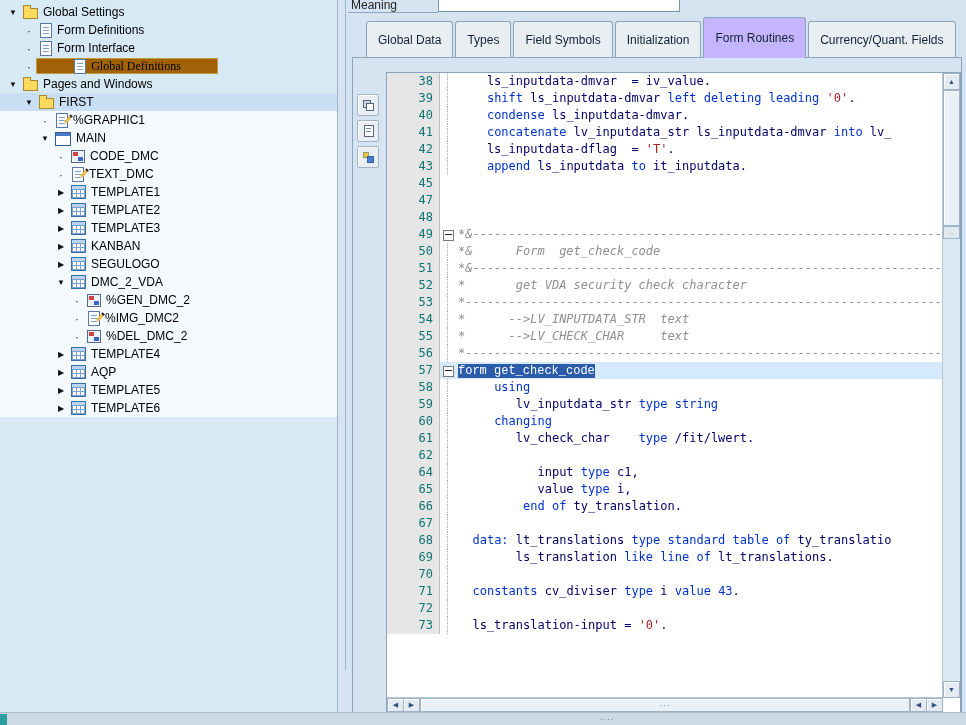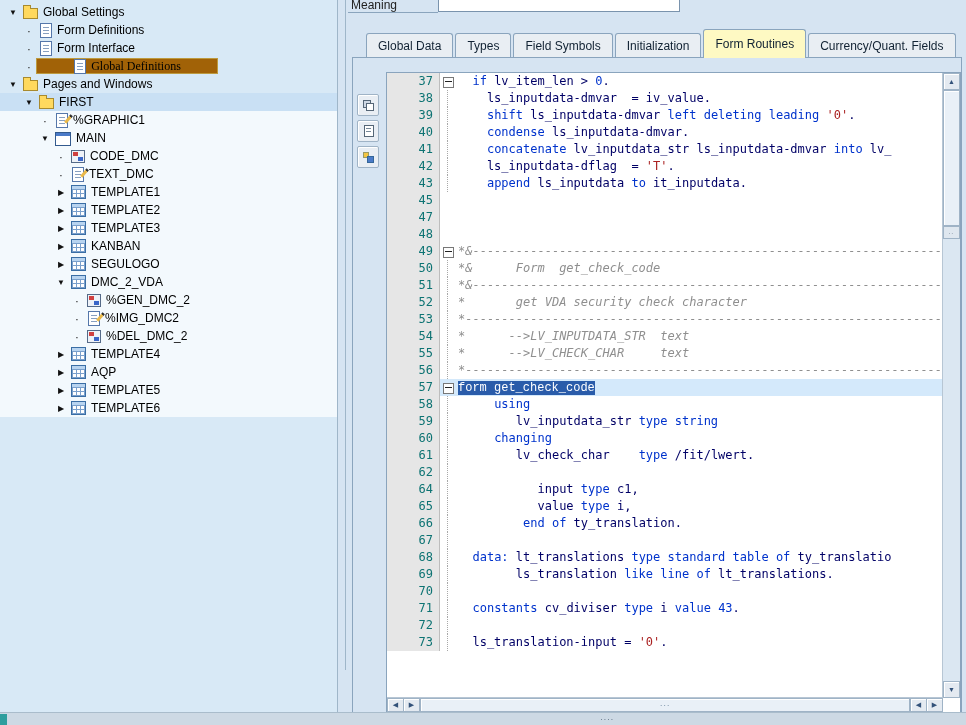--- a/index.html
+++ b/index.html
@@ -43,23 +43,23 @@
     background-size:4px 4px;background-position:0 3px;}
   .ic-table::before{content:'';position:absolute;left:0;right:0;top:0;height:3px;background:#b8d4f0;border-bottom:1px solid #7aa0cc;}
 
   
   #right-panel{position:absolute;left:345px;top:0;width:621px;height:670px;background:#d6e4f2;border-left:1px solid #9fb6c9;}
   #meaning-label{position:absolute;left:5px;top:-2px;font-size:12px;color:#222;}
   #meaning-underline{position:absolute;left:2px;top:12px;width:90px;border-bottom:1px solid #8aa4bd;}
   #meaning-input{position:absolute;left:92px;top:-8px;width:234px;height:18px;border:1px solid #7a93ad;background:#fff;font-size:12px;font-family:"Liberation Sans",sans-serif;padding:0 3px;}
 
   #tab-bar{position:absolute;left:20px;top:33px;height:25px;display:flex;align-items:flex-end;}
-  .tab{height:20px;line-height:20px;padding:2px 11px;font-size:12px;color:#123;
+  .tab{height:20px;line-height:20px;padding:8px 11px;font-size:12px;color:#123;
     background:#e9eef3;border:1px solid #8aa4bd;border-bottom:none;border-radius:3px 3px 0 0;margin-right:2px;position:relative;}
-  .tab.active{background:#fef9c3;height:24px;line-height:24px;z-index:2;}
+  .tab.active{background:#c4b5fd;height:24px;line-height:24px;z-index:2;}
 
   #content-panel{position:absolute;left:6px;top:57px;width:608px;height:655px;background:#d6e4f2;border:1px solid #8aa4bd;}
 
   #editor-toolbar{position:absolute;left:4px;top:36px;width:24px;}
   .tbtn{width:20px;height:20px;background:#e9eef4;border:1px solid #9fb3c6;border-radius:2px;
     display:flex;align-items:center;justify-content:center;margin-bottom:4px;box-shadow:inset 1px 1px 0 #fff;}
   .tbic{display:block;width:11px;height:11px;position:relative;}
   .tbic1::before{content:'';position:absolute;left:0;top:0;width:6px;height:6px;background:#cfd8e4;border:1px solid #567;}
   .tbic1::after{content:'';position:absolute;right:0;bottom:0;width:6px;height:6px;background:#fff;border:1px solid #567;}
   .tbic2{background:#fff;border:1px solid #567;width:8px;height:10px;margin-left:1px;}
@@ -301,27 +301,20 @@
           <span class="tbic tbic2"></span>
         </div>
         <div class="tbtn">
           <span class="tbic tbic3"></span>
         </div>
       </div>
 
     <div id="editor">
       <div id="ed-content">
           <div class="crow">
-            <span class="lnum">37</span>
-            <span class="foldc">
-              <span class="fbox"></span>
-            </span>
-            <span class="codetxt"><span class="tk-p">  </span><span class="tk-k">if</span><span class="tk-p"> lv_item_len &gt; </span><span class="tk-n">0</span><span class="tk-p">.</span></span>
-          </div>
-          <div class="crow">
             <span class="lnum">38</span>
             <span class="foldc guide"></span>
             <span class="codetxt"><span class="tk-p">    ls_inputdata-dmvar  = iv_value.</span></span>
           </div>
           <div class="crow">
             <span class="lnum">39</span>
             <span class="foldc guide"></span>
             <span class="codetxt"><span class="tk-p">    </span><span class="tk-k">shift</span><span class="tk-p"> ls_inputdata-dmvar </span><span class="tk-k">left deleting leading</span><span class="tk-p"> </span><span class="tk-s">'0'</span><span class="tk-p">.</span></span>
           </div>
           <div class="crow">

